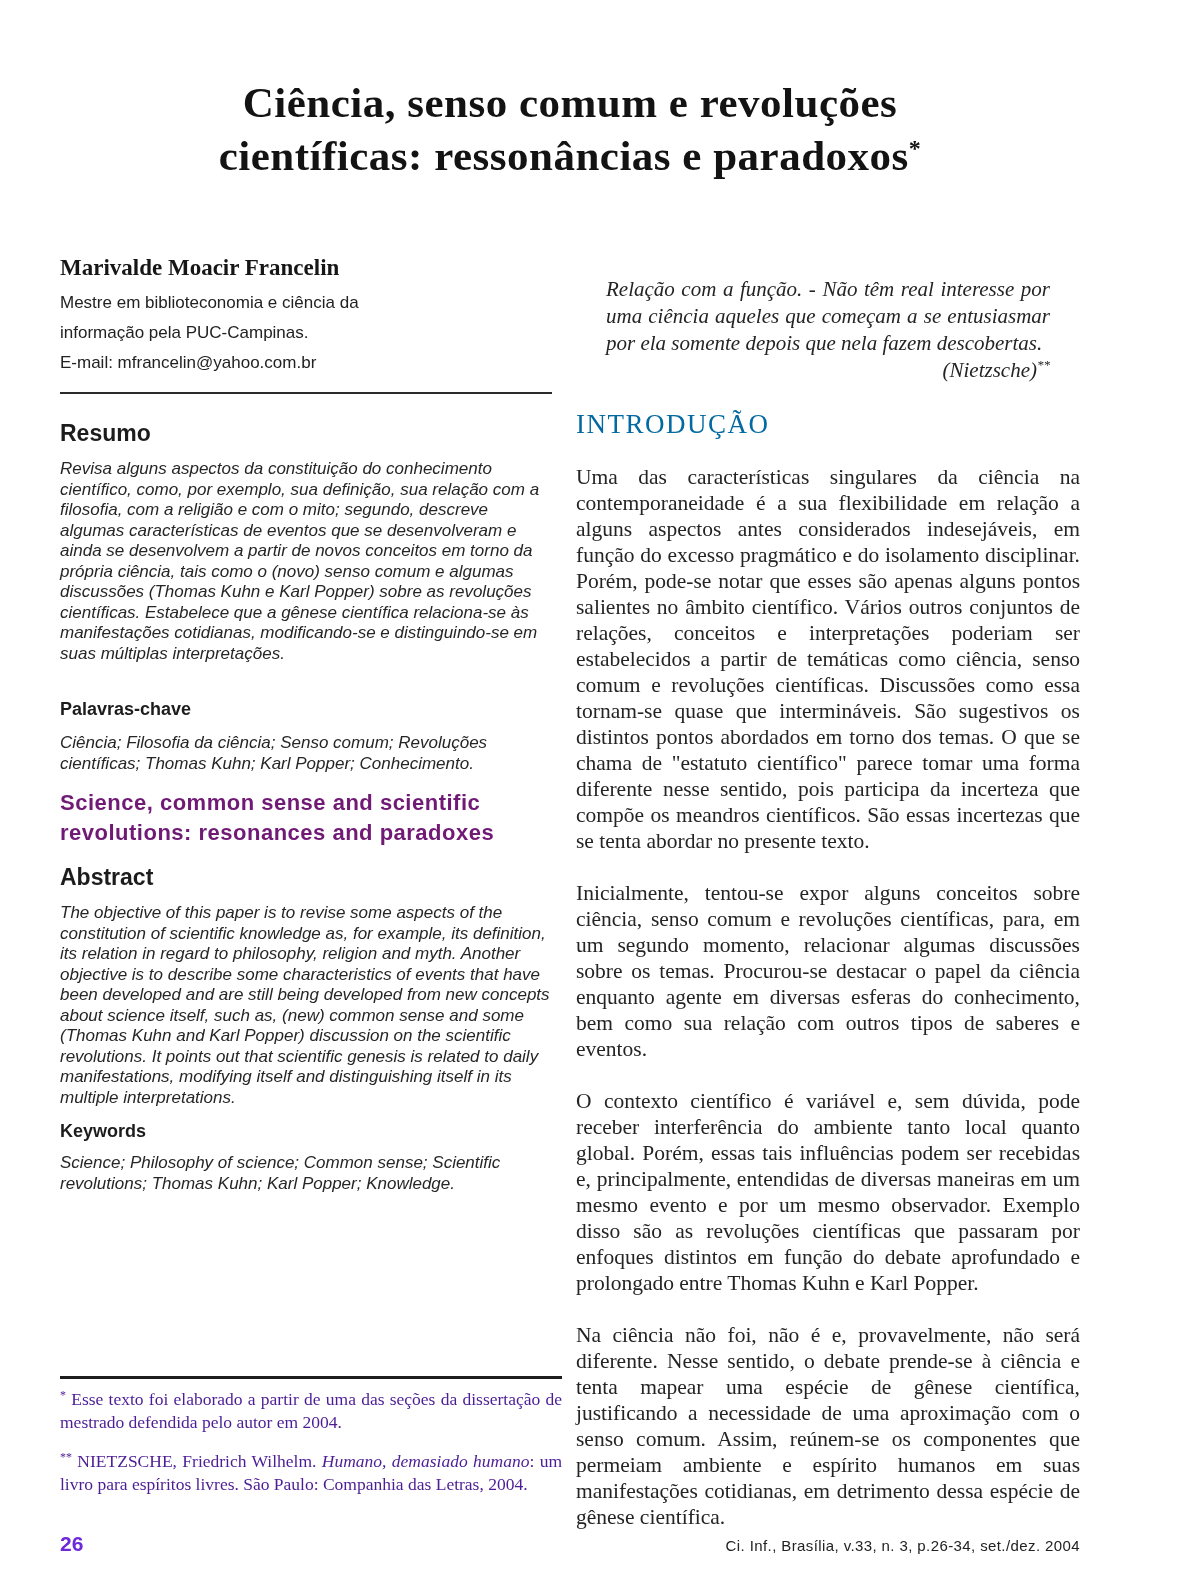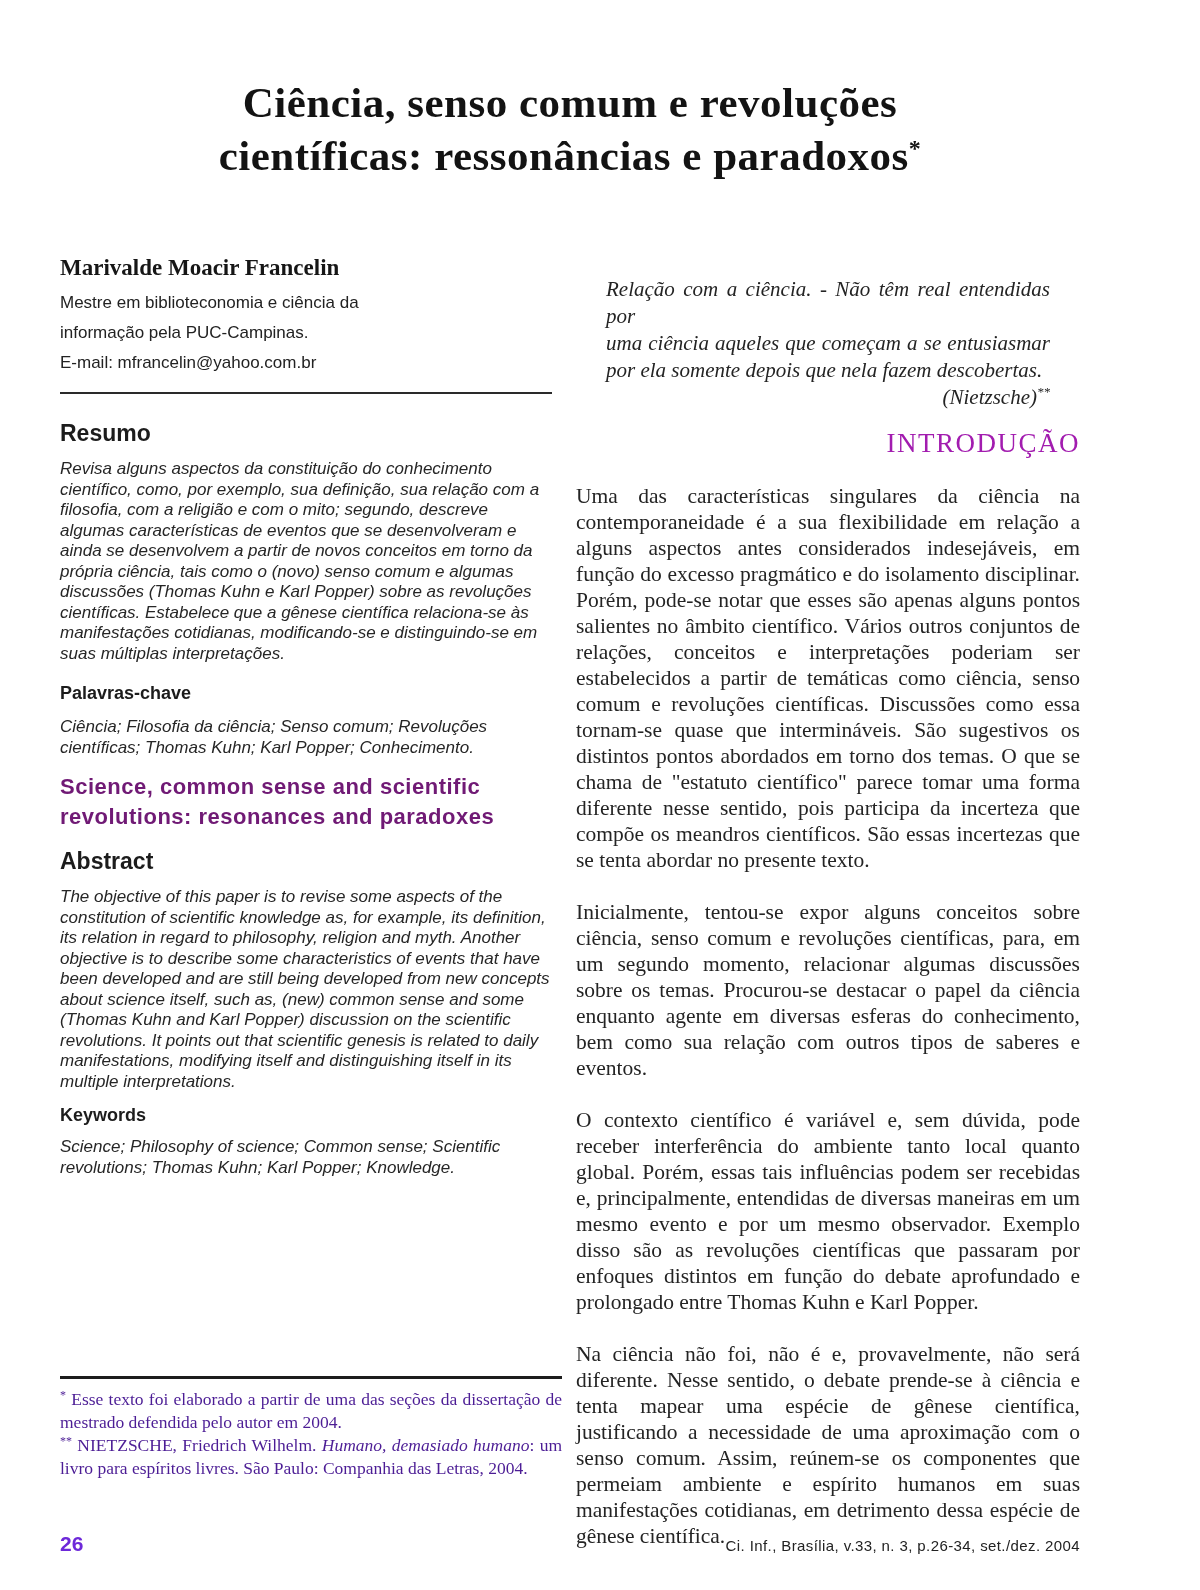--- a/index.html
+++ b/index.html
@@ -77,21 +77,21 @@
   
   .h-big {
     margin-top: 26px;
     font-family: "Liberation Sans", sans-serif;
     font-weight: bold;
     font-size: 23px;
     line-height: 26px;
     color: #1c1c1c;
   }
   .h-small {
-    margin-top: 18px;
+    margin-top: 34px;
     font-family: "Liberation Sans", sans-serif;
     font-weight: bold;
     font-size: 18px;
     line-height: 22px;
     color: #1c1c1c;
   }
   .sans-italic {
     margin-top: 13px;
     font-family: "Liberation Sans", sans-serif;
     font-style: italic;
@@ -128,27 +128,26 @@
     text-align: right;
   }
   .epigraph-attribution sup {
     font-size: 13px;
     vertical-align: 8px;
     line-height: 0;
   }
 
   
   .introduction-heading {
-    margin-top: 16px;
+    margin-top: 24px;
     font-family: "Liberation Serif", serif;
     font-size: 27px;
     line-height: 32px;
     letter-spacing: 1.5px;
-    color: #a21caf;
-    text-align: right;
+    color: #0369a1;
   }
   .body-par {
     margin-top: 26px;
     font-family: "Liberation Serif", serif;
     font-size: 21.5px;
     line-height: 26px;
     text-align: justify;
     color: #242424;
   }
 
@@ -165,21 +164,21 @@
     margin: 0 0 9px 0;
     width: 100%;
   }
   .footnote {
     font-family: "Liberation Serif", serif;
     font-size: 17.5px;
     line-height: 23px;
     text-align: justify;
     color: #4c1d95;
   }
-  .footnote + .footnote { margin-top: 0; }
+  .footnote + .footnote { margin-top: 16px; }
   .footnote sup {
     font-size: 12px;
     vertical-align: 6px;
     line-height: 0;
   }
 
   
   .page-footer {
     position: absolute;
     left: 60px;
@@ -235,21 +234,21 @@
     <div class="sans-italic">The objective of this paper is to revise some aspects of the constitution of scientific knowledge as, for example, its definition, its relation in regard to philosophy, religion and myth. Another objective is to describe some characteristics of events that have been developed and are still being developed from new concepts about science itself, such as, (new) common sense and some (Thomas Kuhn and Karl Popper) discussion on the scientific revolutions. It points out that scientific genesis is related to daily manifestations, modifying itself and distinguishing itself in its multiple interpretations.</div>
 
     <div class="h-small" style="margin-top:12px">Keywords</div>
     <div class="sans-italic" style="margin-top:11px">Science;  Philosophy of science; Common sense; Scientific revolutions; Thomas Kuhn; Karl Popper;  Knowledge.</div>
 
   </div>
 
   <div class="right-col">
 
     <div class="epigraph">
-      <div class="line-just">Relação com a ciência. - Não têm real entendidas por</div>
+      <div class="line-just">Relação com a função. - Não têm real interesse por</div>
       <div class="line-just">uma ciência aqueles que começam a se entusiasmar</div>
       <div>por ela somente depois que nela fazem descobertas.</div>
       <div class="epigraph-attribution"><span>(Nietzsche)</span><sup>**</sup></div>
     </div>
 
     <div class="introduction-heading">INTRODUÇÃO</div>
 
     <div class="body-par" style="margin-top:24px">Uma das características singulares da ciência na contemporaneidade é a sua flexibilidade em relação a alguns aspectos antes considerados indesejáveis, em função do excesso pragmático e do isolamento disciplinar. Porém, pode-se notar que esses são apenas alguns pontos salientes no âmbito científico. Vários outros conjuntos de relações, conceitos e interpretações poderiam ser estabelecidos a partir de temáticas como ciência, senso comum e revoluções científicas. Discussões como essa tornam-se quase que intermináveis. São sugestivos os distintos pontos abordados em torno dos temas. O que se chama de "estatuto científico" parece tomar uma forma diferente nesse sentido, pois participa da incerteza que compõe os meandros científicos. São essas incertezas que se tenta abordar no presente texto.</div>
     <div class="body-par">Inicialmente, tentou-se expor alguns conceitos sobre ciência, senso comum e revoluções científicas, para, em um segundo momento, relacionar algumas discussões sobre os temas. Procurou-se destacar o papel da ciência enquanto agente em diversas esferas do conhecimento, bem como sua relação com outros tipos de saberes e eventos.</div>
     <div class="body-par">O contexto científico é variável e, sem dúvida, pode receber interferência do ambiente tanto local quanto global. Porém, essas tais influências podem ser recebidas e, principalmente, entendidas de diversas maneiras em um mesmo evento e por um mesmo observador. Exemplo disso são as revoluções científicas que passaram por enfoques distintos em função do debate aprofundado e prolongado entre Thomas Kuhn e Karl Popper.</div>

